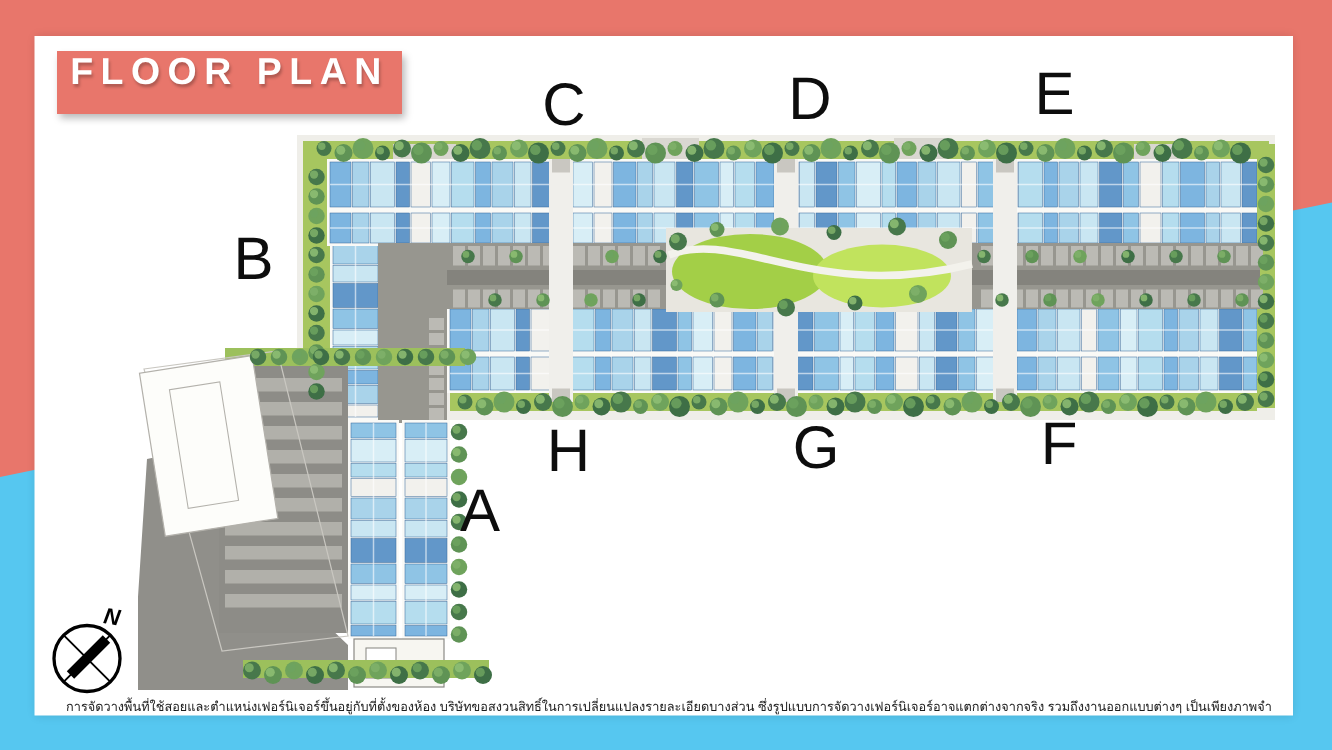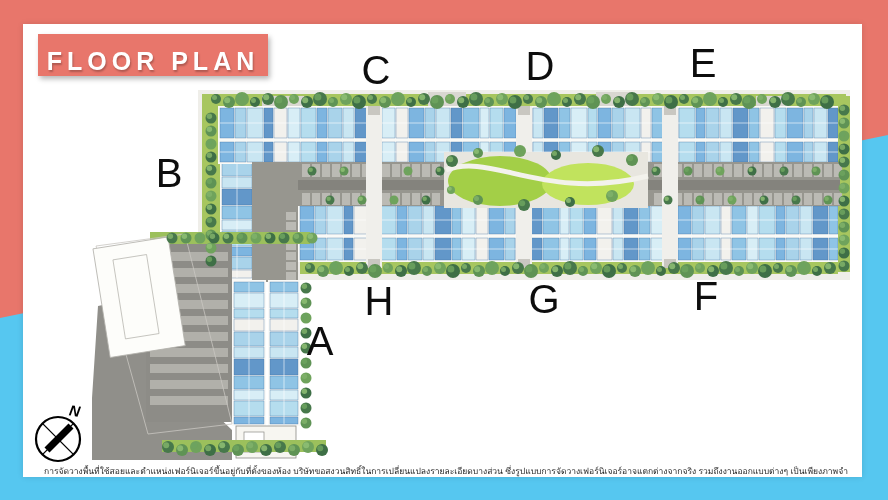--- a/index.html
+++ b/index.html
@@ -4,21 +4,21 @@
 <style>
   html,body{margin:0;padding:0;background:#e9e9e9;}
   #stage{position:relative;width:888px;height:500px;overflow:hidden;
          background:#56C7F0;font-family:"Liberation Sans",sans-serif;}
   .coral-band{position:absolute;inset:0;background:#E8766B;
               clip-path:polygon(0 0,100% 0,100% 27%,0 63.6%);}
   .card{position:absolute;left:23px;top:24px;width:839px;height:453px;
         background:#ffffff;box-shadow:0 0 6px rgba(0,0,0,.12);}
   #plan-svg{position:absolute;left:0;top:0;width:888px;height:500px;pointer-events:none;}
   .banner{position:absolute;left:38px;top:34px;width:230px;height:42px;background:#E8766B;
-          box-shadow:2px 3px 5px rgba(0,0,0,.28);display:flex;align-items:flex-end;justify-content:center;}
+          box-shadow:2px 3px 5px rgba(0,0,0,.28);display:flex;align-items:flex-start;justify-content:center;}
   .banner span{color:#ffffff;font-weight:700;font-size:25px;letter-spacing:5px;
                text-shadow:1px 2px 2px rgba(0,0,0,.25);white-space:nowrap;}
   .lbl{position:absolute;transform:translate(-50%,-50%);font-size:40px;font-weight:500;
        color:#0d0d0d;line-height:1;}
   .lbl-a{left:320px;top:341px}.lbl-b{left:169px;top:173px}.lbl-c{left:376px;top:70px}
   .lbl-d{left:540px;top:66px}.lbl-e{left:703px;top:63px}.lbl-f{left:706px;top:296px}
   .lbl-g{left:544px;top:299px}.lbl-h{left:379px;top:301px}
   .compass{position:absolute;left:26px;top:400px;width:66px;height:70px;}
   .disclaimer{position:absolute;left:44px;top:464px;width:804px;font-size:8.5px;color:#1c1c1c;
               white-space:nowrap;overflow:hidden;}

